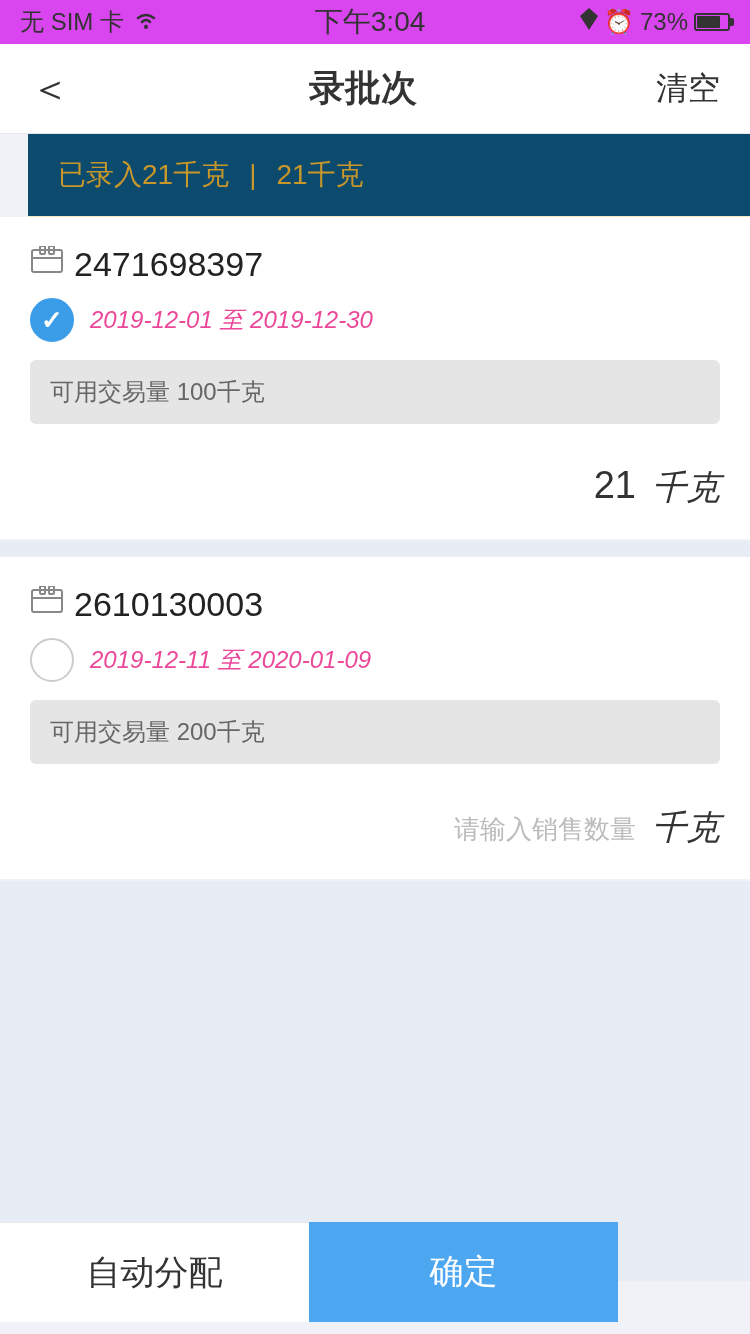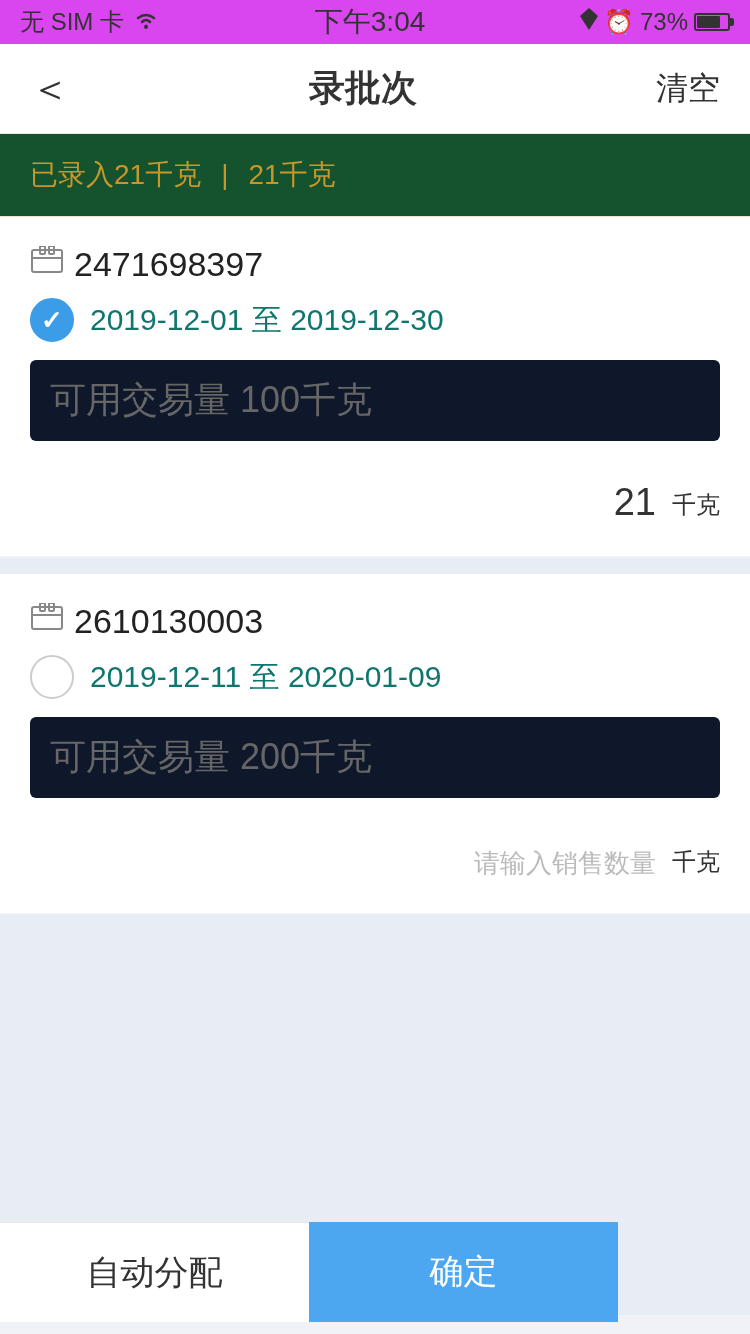--- a/index.html
+++ b/index.html
@@ -92,26 +92,27 @@
       color: #333;
     }
     .nav-clear {
       font-size: 32px;
       color: #333;
       cursor: pointer;
     }
 
     
     .summary-bar {
-      background: #14532d;
+      background: #0c4a6e;
       padding: 22px 30px;
       display: flex;
       align-items: center;
       gap: 20px;
       border-bottom: 1px solid #f0e8c0;
+      margin-left: 28px;
     }
     .summary-recorded {
       color: #c8972a;
       font-size: 28px;
     }
     .summary-divider {
       color: #c8972a;
       font-size: 28px;
     }
     .summary-total {
@@ -165,44 +166,46 @@
       background: #3b9de8;
       border-color: #3b9de8;
     }
     .radio-btn.checked::after {
       content: '✓';
       color: #fff;
       font-size: 26px;
       font-weight: bold;
     }
     .batch-date {
-      font-size: 30px;
-      color: #0f766e;
+      font-size: 24px;
+      color: #ec4899;
+      font-style: italic;
     }
     .batch-available {
-      background: #0f172a;
+      background: #e5e5e5;
       border-radius: 6px;
       padding: 16px 20px;
-      font-size: 36px;
+      font-size: 24px;
       color: #666;
       margin-bottom: 24px;
     }
 
     
     .amount-row {
       display: flex;
       align-items: center;
       justify-content: flex-end;
       padding: 16px 30px 28px 30px;
       background: #fff;
       gap: 16px;
     }
     .amount-unit {
-      font-size: 24px;
-      color: #333;
+      font-size: 34px;
+      color: #333;
+      font-style: italic;
     }
 
     
     .section-separator {
       height: 16px;
       background: #e8ecf4;
     }
 
     
     .bottom-empty {

